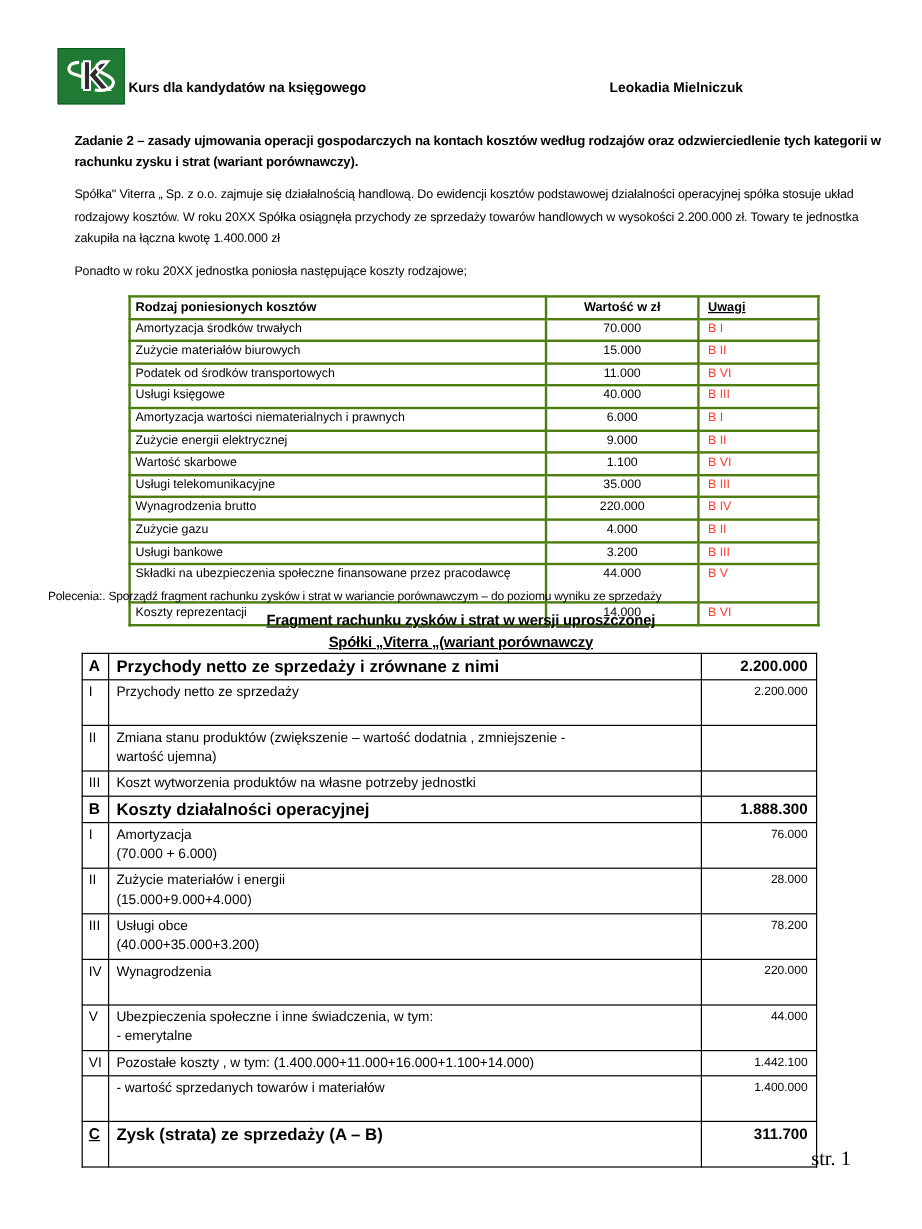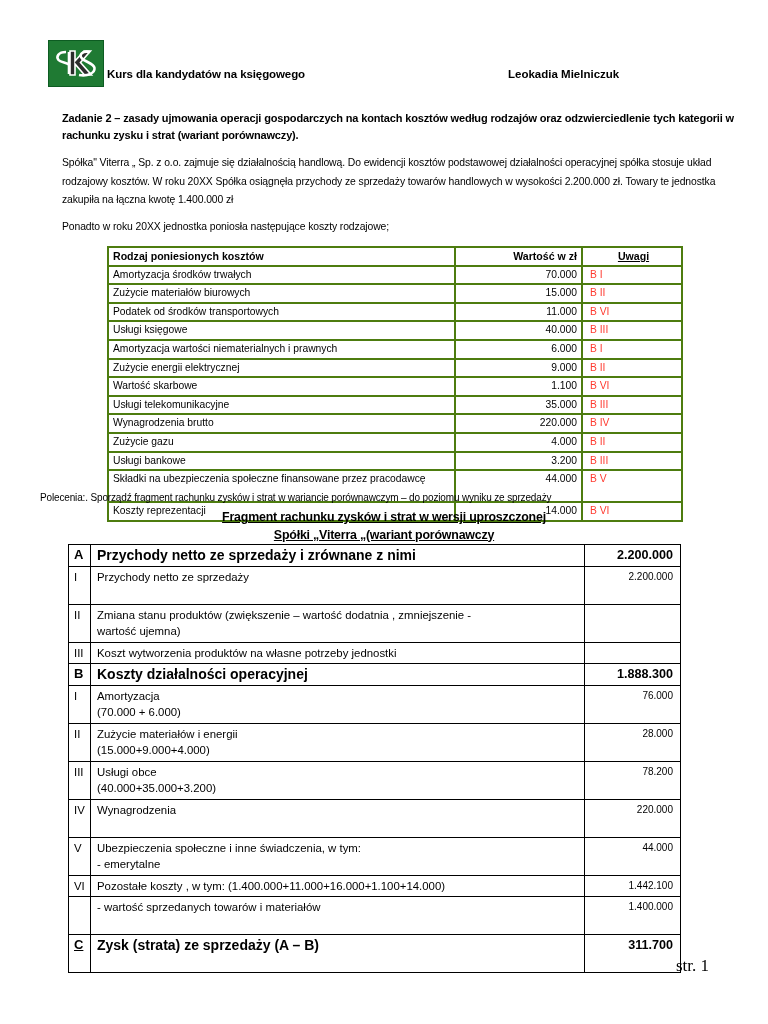--- a/index.html
+++ b/index.html
@@ -98,21 +98,21 @@
     box-sizing: border-box;
   }
   .t1 thead th {
     text-align: center;
     font-weight: bold;
     font-size: 10.6px;
     height: 17px;
     padding-top: 1px;
   }
   .t1 .c-name { width: 347px; text-align: left; }
-  .t1 .c-val  { width: 127px; text-align: right; margin-left: 36px; }
+  .t1 .c-val  { width: 127px; text-align: center; margin-left: 36px; }
   .t1 .c-note { width: 100px; text-align: left; color: #ff3b30; padding-left: 7px; }
   .t1 td.c-val { font-size: 10.3px; }
   .t1 tbody tr { height: 16.4px; }
   .t1 tbody tr.tall { height: 32px; }
 
   
   .polecenia {
     position: absolute;
     left: 40px; top: 492px;
     width: 700px;
@@ -195,21 +195,21 @@
 
   <div class="task-heading">Zadanie 2   – zasady ujmowania operacji gospodarczych na kontach kosztów według rodzajów oraz  odzwierciedlenie tych kategorii w rachunku zysku i strat (wariant porównawczy).</div>
   <div class="para1">Spółka" Viterra „ Sp. z o.o. zajmuje się działalnością  handlową. Do ewidencji kosztów podstawowej działalności operacyjnej spółka stosuje układ rodzajowy kosztów. W roku 20XX Spółka  osiągnęła przychody ze sprzedaży towarów handlowych w wysokości  2.200.000  zł. Towary te jednostka zakupiła na łączna kwotę 1.400.000 zł</div>
   <div class="para2">Ponadto w roku 20XX jednostka poniosła następujące koszty rodzajowe;</div>
 
   <table class="t1">
     <thead>
       <tr>
         <th class="c-name">Rodzaj poniesionych kosztów</th>
         <th class="c-val">Wartość w zł</th>
-        <th class="c-note" style="text-align:center;color:#000;text-decoration:underline;">Uwagi</th>
+        <th class="c-note" style="text-align:left;color:#000;text-decoration:underline;">Uwagi</th>
       </tr>
     </thead>
     <tbody id="costs-body">
         <tr>
           <td class="c-name">Amortyzacja środków trwałych</td>
           <td class="c-val">70.000</td>
           <td class="c-note" style="color: rgb(255, 59, 48);">B I</td>
         </tr>
         <tr>
           <td class="c-name">Zużycie materiałów biurowych</td>

